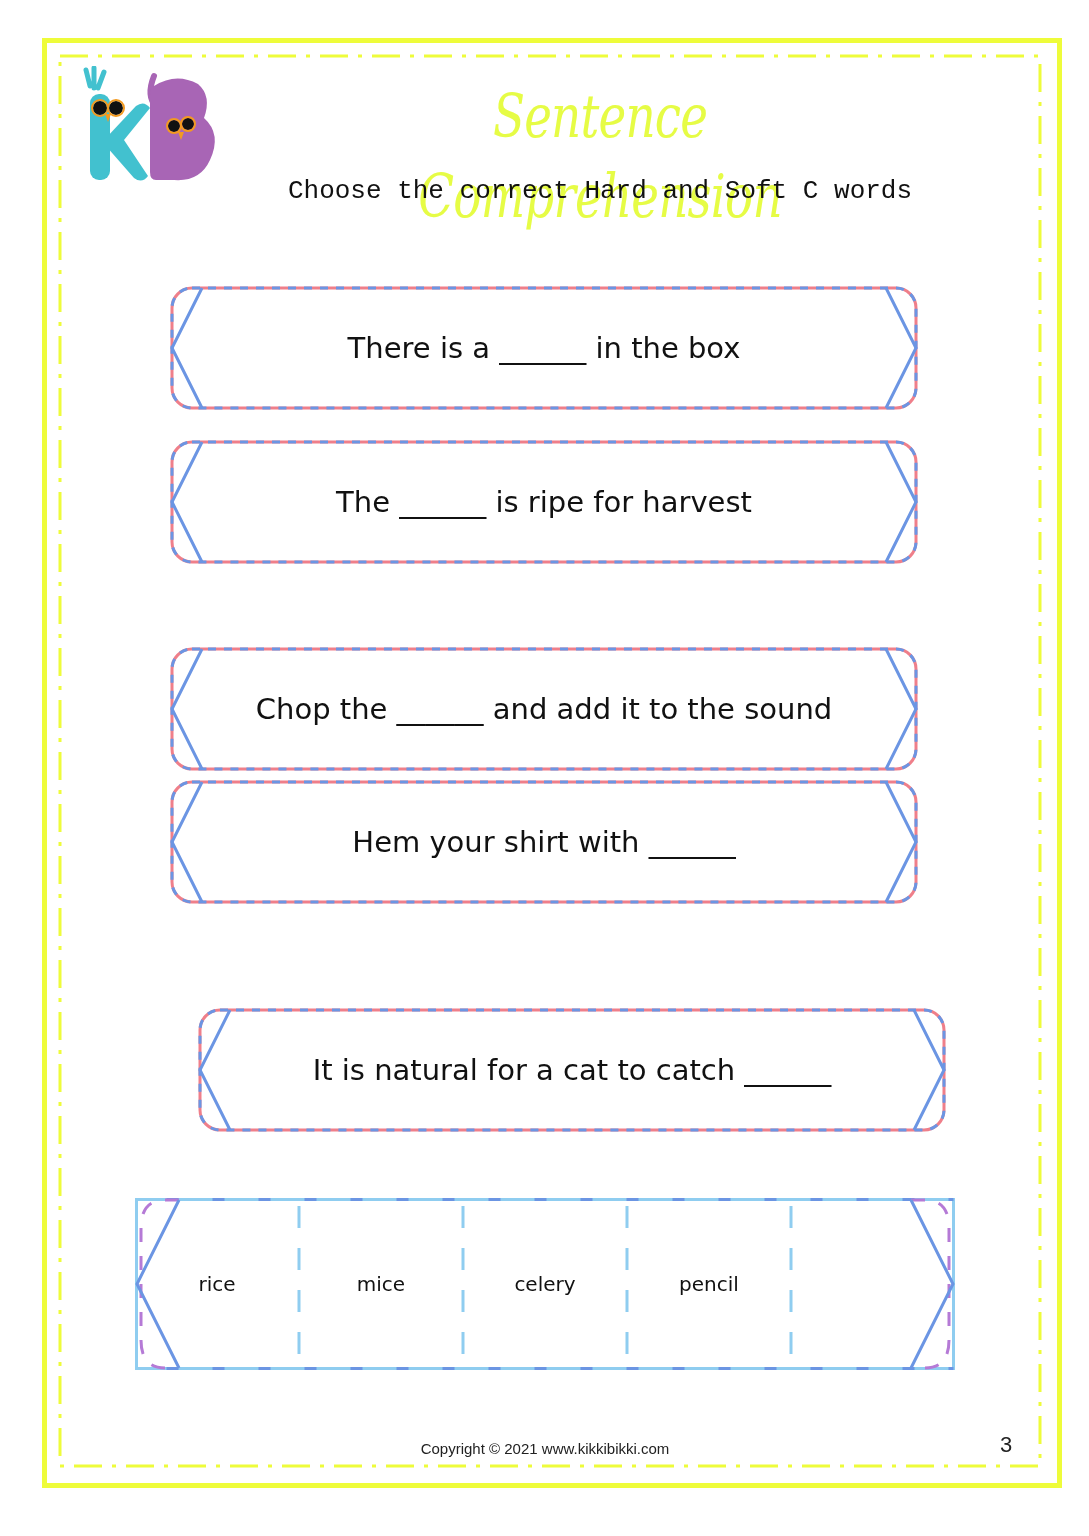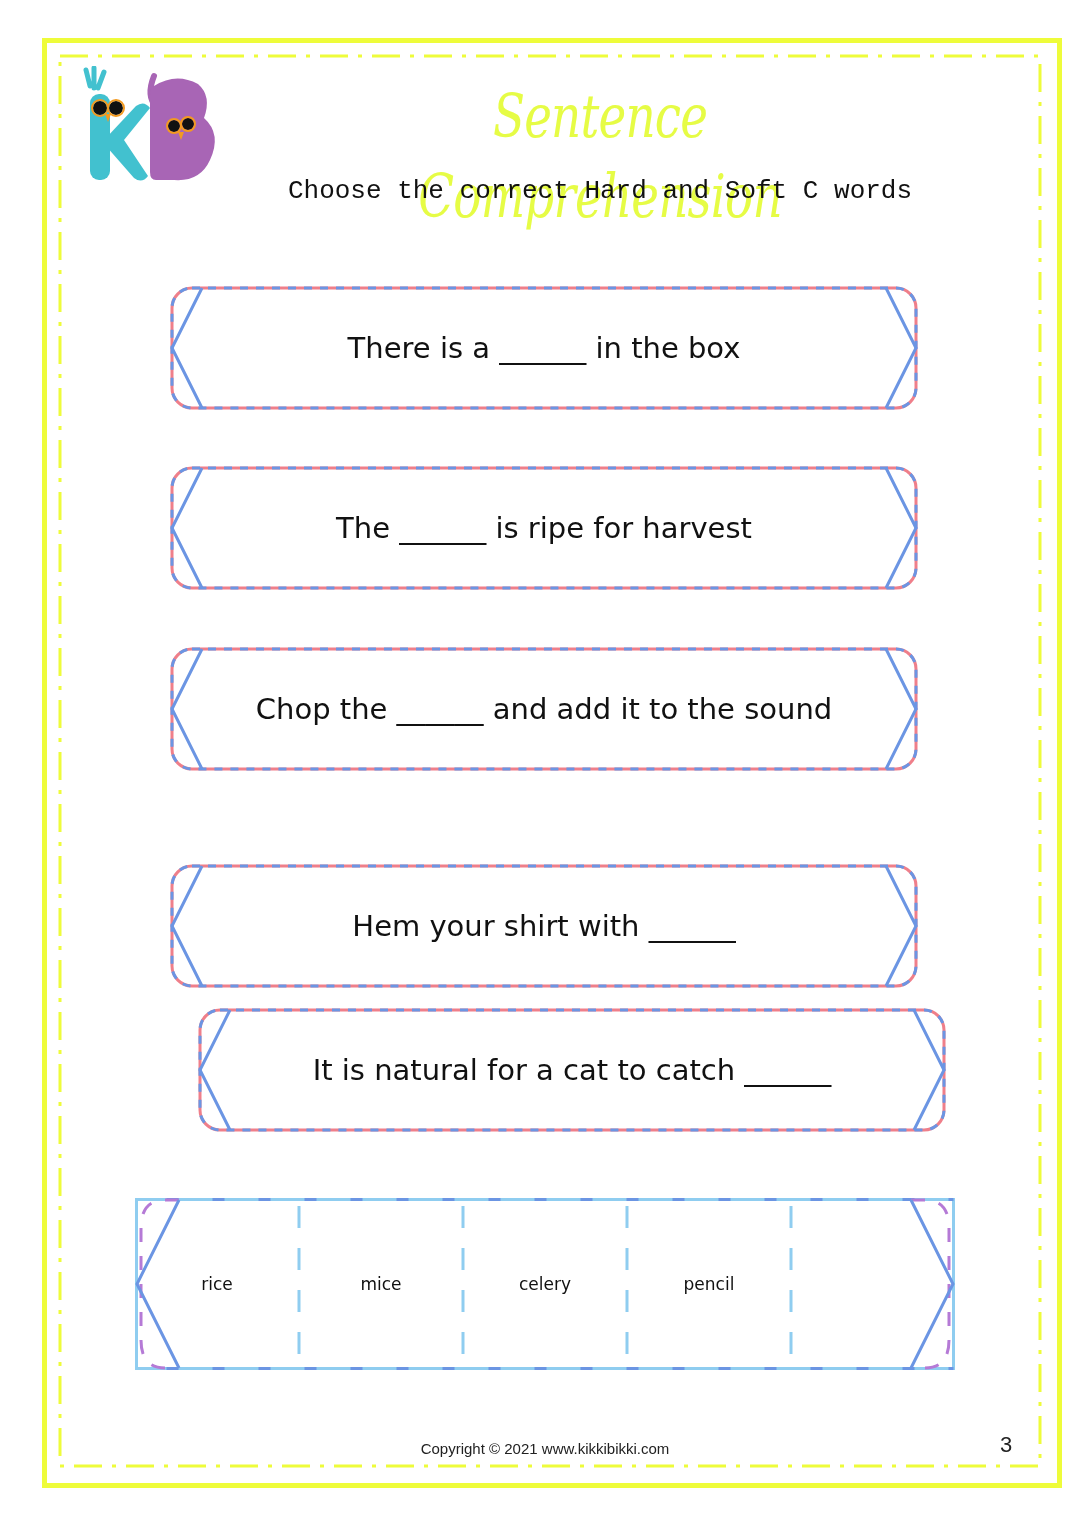--- a/index.html
+++ b/index.html
@@ -18,21 +18,21 @@
     .subtitle { position: absolute; left: 240px; top: 170px; width: 720px; text-align: center;
       font-size: 26px; line-height: 42px; color: #111; font-family: Liberation Mono, monospace; }
 
     .sentence-box { position: absolute; left: 170px; width: 748px; height: 124px; }
     .sentence-box svg { position: absolute; left: 0; top: 0; }
     .sentence-text { position: absolute; left: 0; top: 0; width: 748px; height: 124px; display: flex; align-items: center; justify-content: center; font-size: 29px; color: #111; white-space: pre; }
 
     .word-bank { position: absolute; left: 135px; top: 1198px; width: 820px; height: 172px; }
     .word-bank svg { position: absolute; left: 0; top: 0; }
     .word-cells { position: absolute; left: 0; top: 0; width: 820px; height: 172px; display: flex; }
-    .word-cell { width: 164px; height: 172px; display: flex; align-items: center; justify-content: center; font-size: 17px; color: #111; }
+    .word-cell { width: 164px; height: 172px; display: flex; align-items: center; justify-content: center; font-size: 20px; color: #111; }
 
     .footer { position: absolute; left: 380px; top: 1440px; width: 330px; text-align: center; font-family: Liberation Sans, sans-serif; font-size: 15px; color: #222; }
     .page-number { position: absolute; left: 1000px; top: 1432px; font-family: "Liberation Sans", sans-serif; font-size: 22px; color: #222; }
   </style>
 </head>
 <body>
 
 <div class="frame-outer"></div>
 <div class="frame-inner">
   <svg width="984" height="1414">
@@ -74,41 +74,41 @@
 <div class="sentence-box" style="top:286px;padding-left:24px;">
   <svg width="748" height="124">
     <rect x="2" y="2" width="744" height="120" rx="20" fill="#fff" stroke="#ef7f8a" stroke-width="3"></rect>
     <rect x="2" y="2" width="744" height="120" rx="20" fill="none" stroke="#6b95e3" stroke-width="3" stroke-dasharray="8 8"></rect>
     <polyline points="32,2 2,62 32,122" fill="none" stroke="#6b95e3" stroke-width="3"></polyline>
     <polyline points="716,2 746,62 716,122" fill="none" stroke="#6b95e3" stroke-width="3"></polyline>
   </svg>
   <div class="sentence-text">There is a ______ in the box</div>
 </div>
 
-<div class="sentence-box" style="top:466px;padding-left:20px;">
+<div class="sentence-box" style="top:440px;padding-left:20px;">
   <svg width="748" height="124">
     <rect x="2" y="2" width="744" height="120" rx="20" fill="#fff" stroke="#ef7f8a" stroke-width="3"></rect>
     <rect x="2" y="2" width="744" height="120" rx="20" fill="none" stroke="#6b95e3" stroke-width="3" stroke-dasharray="8 8"></rect>
     <polyline points="32,2 2,62 32,122" fill="none" stroke="#6b95e3" stroke-width="3"></polyline>
     <polyline points="716,2 746,62 716,122" fill="none" stroke="#6b95e3" stroke-width="3"></polyline>
   </svg>
   <div class="sentence-text">The ______ is ripe for harvest</div>
 </div>
 
 <div class="sentence-box" style="top:647px;padding-left:47px;">
   <svg width="748" height="124">
     <rect x="2" y="2" width="744" height="120" rx="20" fill="#fff" stroke="#ef7f8a" stroke-width="3"></rect>
     <rect x="2" y="2" width="744" height="120" rx="20" fill="none" stroke="#6b95e3" stroke-width="3" stroke-dasharray="8 8"></rect>
     <polyline points="32,2 2,62 32,122" fill="none" stroke="#6b95e3" stroke-width="3"></polyline>
     <polyline points="716,2 746,62 716,122" fill="none" stroke="#6b95e3" stroke-width="3"></polyline>
   </svg>
   <div class="sentence-text">Chop the ______ and add it to the sound</div>
 </div>
 
-<div class="sentence-box" style="top:864px;">
+<div class="sentence-box" style="top:780px;">
   <svg width="748" height="124">
     <rect x="2" y="2" width="744" height="120" rx="20" fill="#fff" stroke="#ef7f8a" stroke-width="3"></rect>
     <rect x="2" y="2" width="744" height="120" rx="20" fill="none" stroke="#6b95e3" stroke-width="3" stroke-dasharray="8 8"></rect>
     <polyline points="32,2 2,62 32,122" fill="none" stroke="#6b95e3" stroke-width="3"></polyline>
     <polyline points="716,2 746,62 716,122" fill="none" stroke="#6b95e3" stroke-width="3"></polyline>
   </svg>
   <div class="sentence-text">Hem your shirt with ______</div>
 </div>
 
 <div class="sentence-box" style="top:1008px;margin-left:28px;">

